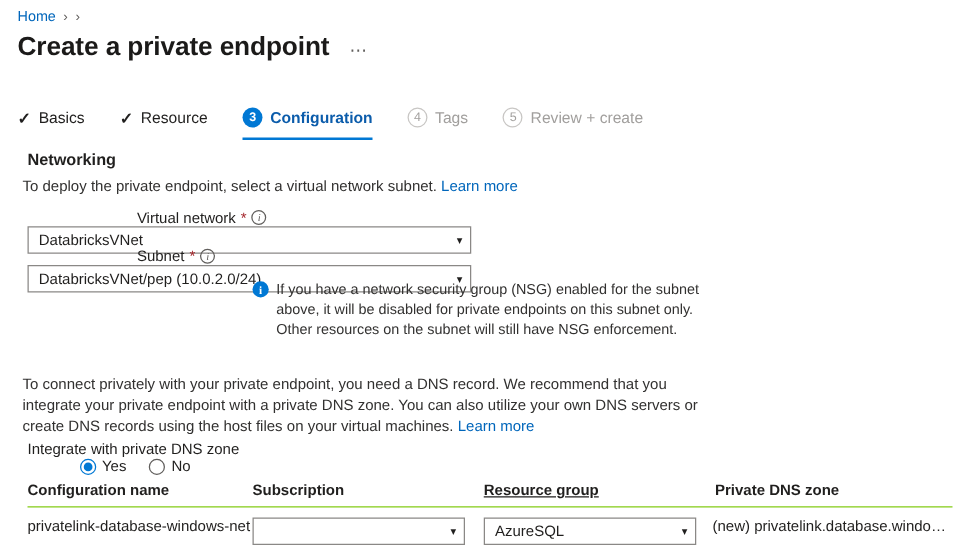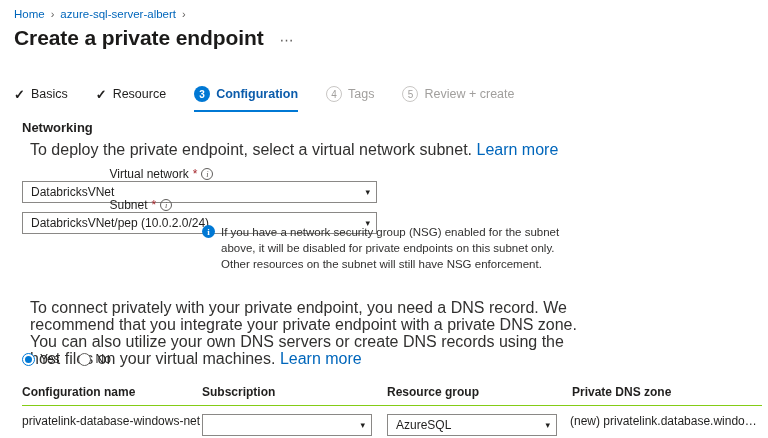--- a/index.html
+++ b/index.html
@@ -55,21 +55,21 @@
   }
   .tab.active .underline {
     position: absolute; left: 0; right: 14px; bottom: 0px; height: 2px; background:#0078d4;
   }
 
   
   .section-h {
     position: absolute; left: 22px; font-size: 13px; font-weight: 600; color:#201f1e;
   }
   .para {
-    position: absolute; left: 30px; font-size: 16px; color:#323130; line-height: 17px;
+    position: absolute; left: 18px; font-size: 12px; color:#323130; line-height: 17px;
   }
   .link { color:#0066bb; cursor:pointer; }
 
   
   .frow { position: absolute; display: flex; align-items: center; flex-direction: column; }
   .flabel { width: 180px; font-size: 12px; color:#201f1e; display:flex; align-items:center; gap:4px; }
   .req { color:#a4262c; }
   .info-i {
     display:inline-flex; align-items:center; justify-content:center;
     width: 12px; height: 12px; border-radius:50%;
@@ -100,21 +100,21 @@
     display:flex; align-items:center; justify-content:center;
   }
   .radio.sel { border-color:#0078d4; border-width:1px; }
   .radio.sel::after { content:''; width:7px; height:7px; border-radius:50%; background:#0078d4; }
 
   
   .table { position:absolute; left: 22px; top: 385px; width: 740px; font-size:12px; }
   .thead { display:flex; font-weight:600; color:#201f1e; padding-bottom:6px; border-bottom:1px solid #84cc16; }
   .th-name { width: 180px; }
   .th-sub { width: 185px; }
-  .th-rg { width: 185px; }
+  .th-rg { width: 185px; text-decoration: underline; }
   .th-zone { width: 190px; }
   .trow { display:flex; align-items:flex-start; padding-top:8px; }
   .cell-name { width:180px; font-size:12px; color:#201f1e; }
   .cell-sub { width:185px; }
   .cell-rg { width:183px; }
   .cell-zone { width:190px; font-size:12px; color:#201f1e; white-space:nowrap; overflow:hidden; text-overflow:ellipsis; }
   .tsel {
     width: 170px; height: 22px; border:1px solid #8a8886; background:#fff;
     display:flex; align-items:center; justify-content:space-between;
     padding: 0 6px 0 8px; font-size: 12px; color:#201f1e; cursor:pointer;
@@ -122,21 +122,20 @@
   .tsel.empty { color:#a19f9d; }
 </style>
 </head>
 <body>
 
 <div class="page">
 
   <div class="breadcrumb">
     <span class="crumb">Home</span>
     <span class="sep">›</span>
-    <span class="crumb">azure-sql-server-albert</span>
     <span class="sep">›</span>
   </div>
 
   <div class="title-row">
     <div class="page-title">Create a private endpoint</div>
     <div class="ellipsis-btn">⋯</div>
   </div>
 
   <div class="tabs">
     <div class="tab done">
@@ -196,20 +195,23 @@
     <span class="info-circle">i</span>
     <span>If you have a network security group (NSG) enabled for the subnet above, it will be disabled for private endpoints on this subnet only. Other resources on the subnet will still have NSG enforcement.</span>
   </div>
 
   <div class="para" style="top:299px; width:560px;">
     <span>To connect privately with your private endpoint, you need a DNS record. We recommend that you integrate your private endpoint with a private DNS zone. You can also utilize your own DNS servers or create DNS records using the host files on your virtual machines.</span>
     <span class="link">Learn more</span>
   </div>
 
   <div class="frow" style="left:22px; top:352px;">
+    <div class="flabel" style="width:190px;">
+      <span>Integrate with private DNS zone</span>
+    </div>
     <div style="display:flex; align-items:center;">
       <div class="radio-opt">
         <span class="radio sel"></span>
         <span>Yes</span>
       </div>
       <div class="radio-opt">
         <span class="radio"></span>
         <span>No</span>
       </div>
     </div>

